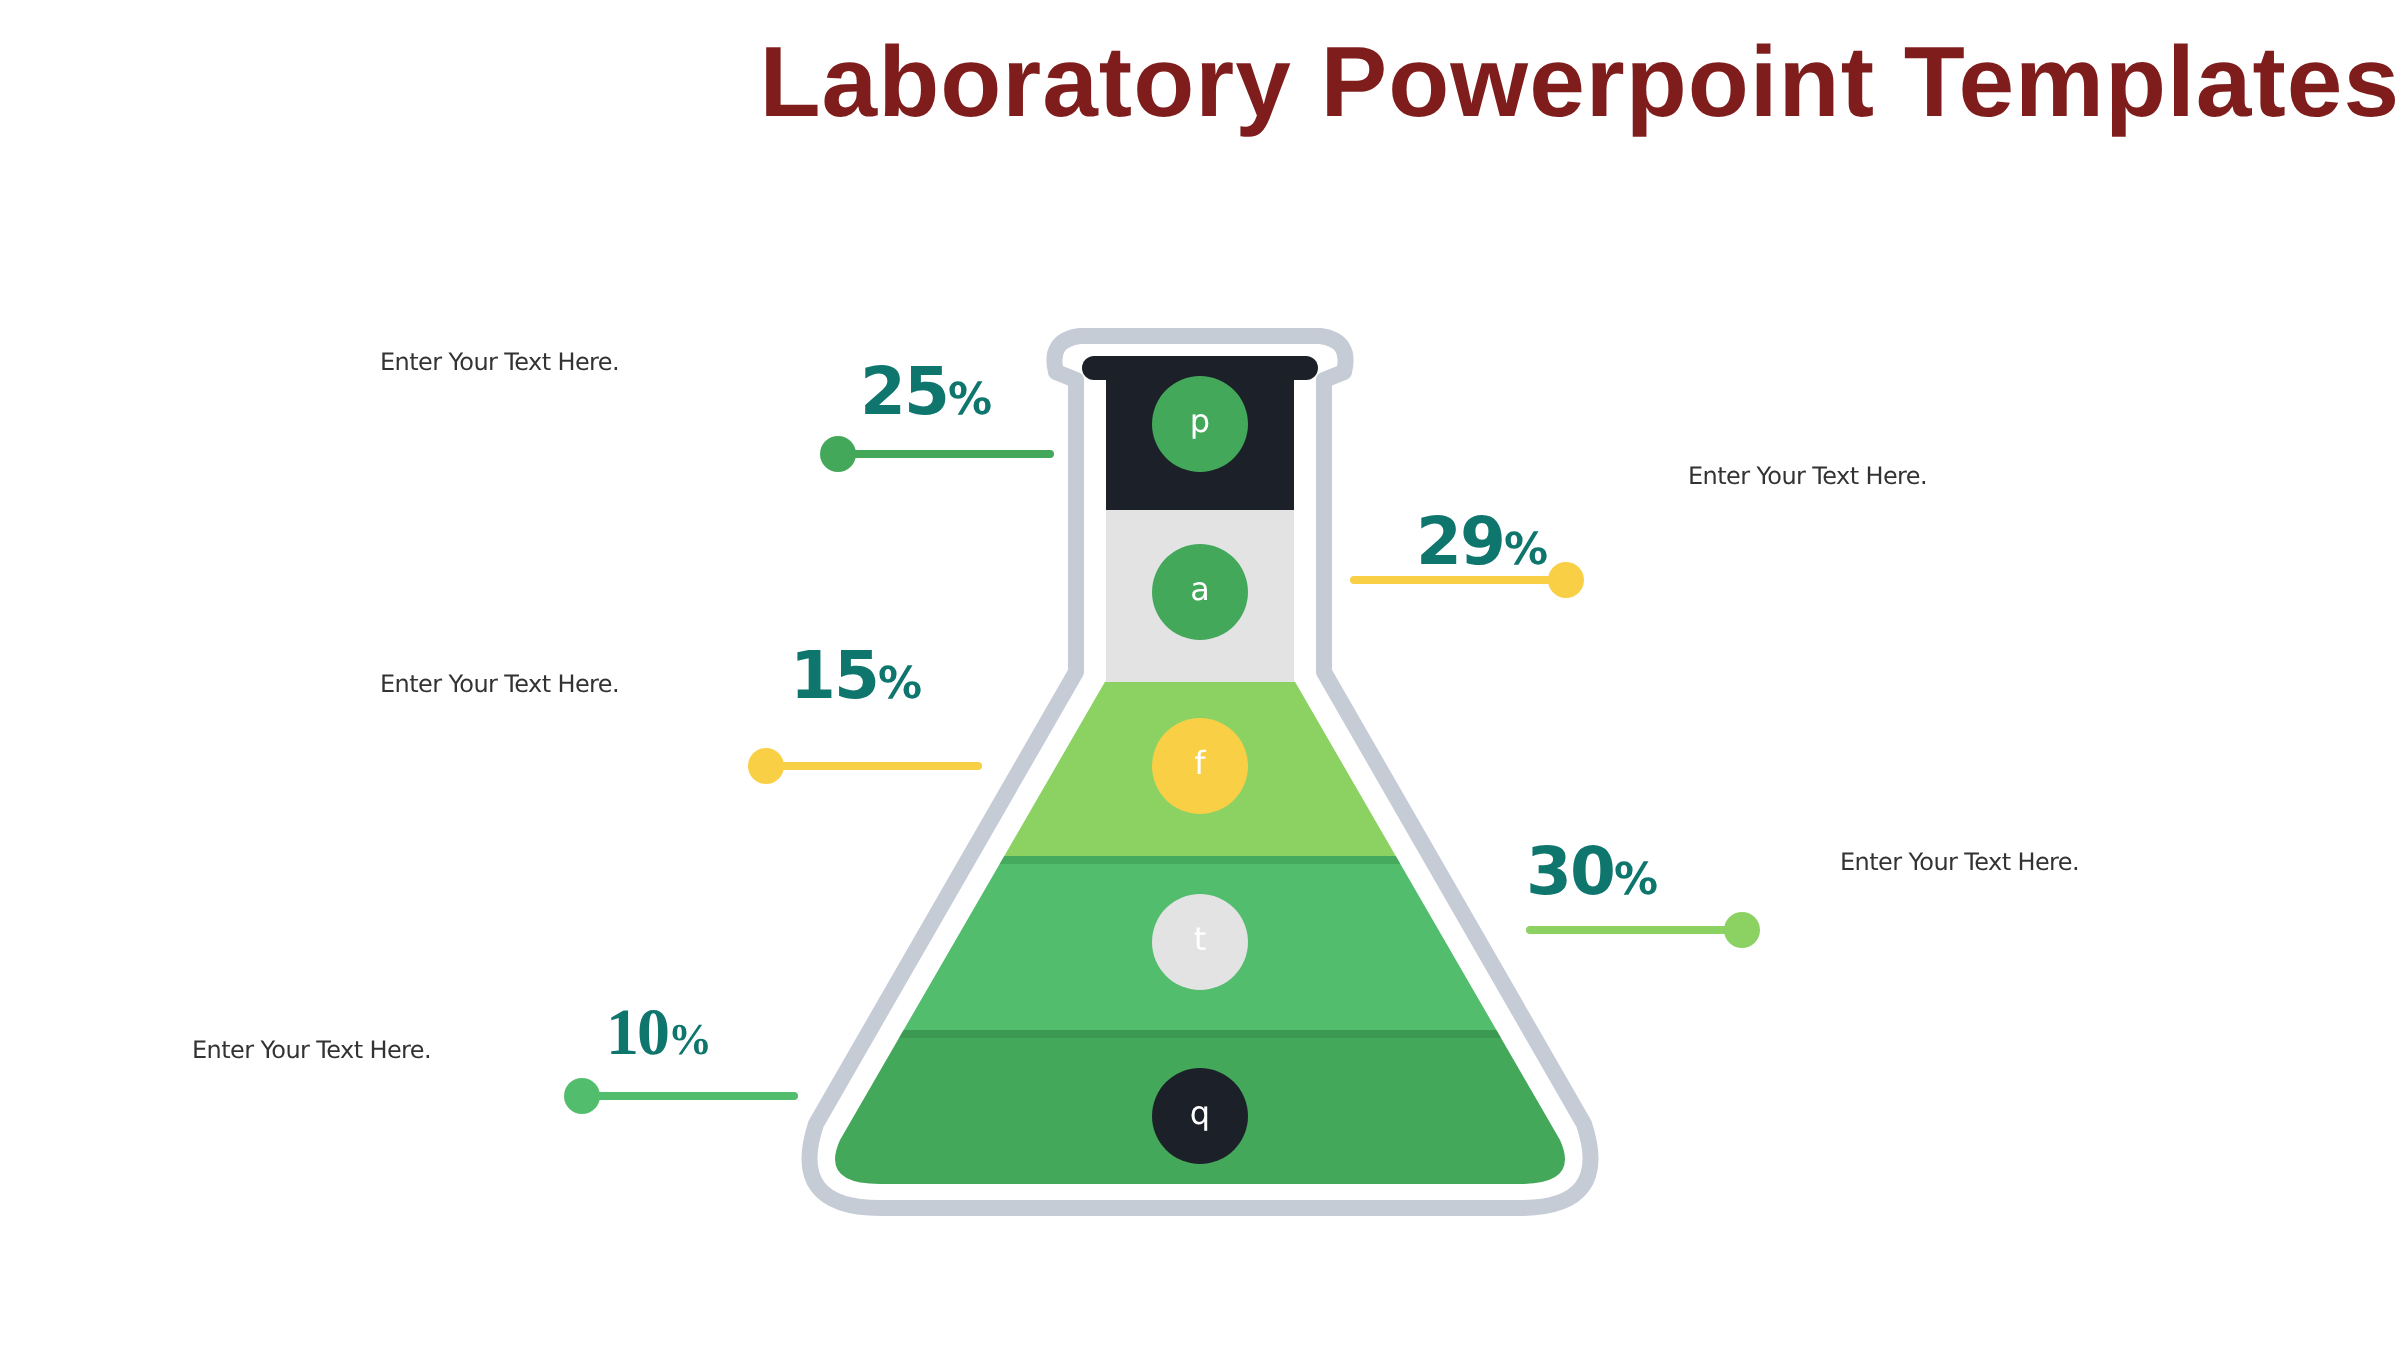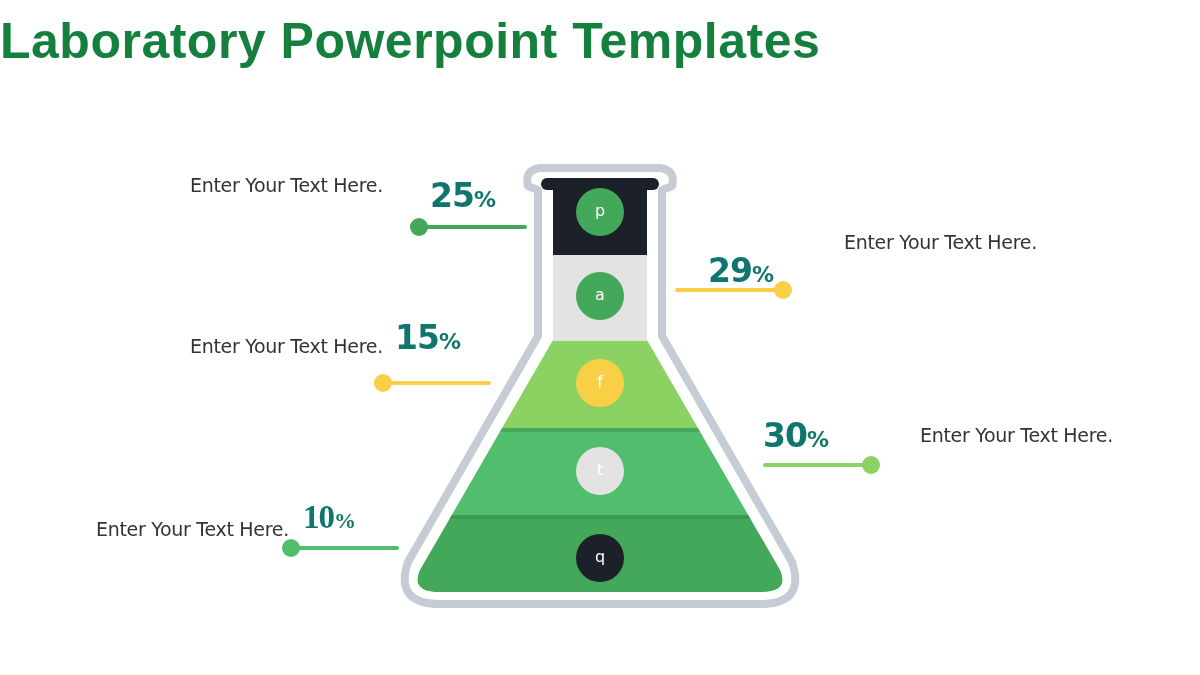--- a/index.html
+++ b/index.html
@@ -1,18 +1,18 @@
 <!DOCTYPE html>
 <html><head>
 <meta charset="utf-8">
 <style>
   html, body { margin:0; padding:0; background:#ffffff; }
   body { width:1200px; height:675px; position:relative; overflow:hidden; font-family:"Liberation Sans", sans-serif; }
-  .title { position:absolute; left:0; width:1200px; top:12px; text-align:left; font-weight:bold; font-size:50px; color:#15803d; letter-spacing:0.5px; }
-  .label { position:absolute; font-size:19px; color:#333; font-family:"DejaVu Sans", sans-serif; letter-spacing:-0.3px; }
+  .title { position:absolute; left:0; width:1200px; top:12px; text-align:right; font-weight:bold; font-size:50px; color:#7f1d1d; letter-spacing:0.5px; }
+  .label { position:absolute; font-size:12px; color:#333; font-family:"DejaVu Sans", sans-serif; letter-spacing:-0.3px; }
   .pct { position:absolute; font-weight:bold; font-size:33px; color:#0f766e; font-family:"DejaVu Sans", sans-serif; letter-spacing:-1px; }
   .pct small { font-size:22px; letter-spacing:0; }
   .line { position:absolute; height:4px; border-radius:2px; }
   .dot { position:absolute; width:18px; height:18px; border-radius:50%; }
   svg { position:absolute; left:0; top:0; }
   .circ-label { position:absolute; width:48px; height:48px; text-align:center; line-height:46px; font-size:16px; font-family:"DejaVu Sans", sans-serif; }
 </style>
 </head>
 <body>
 

